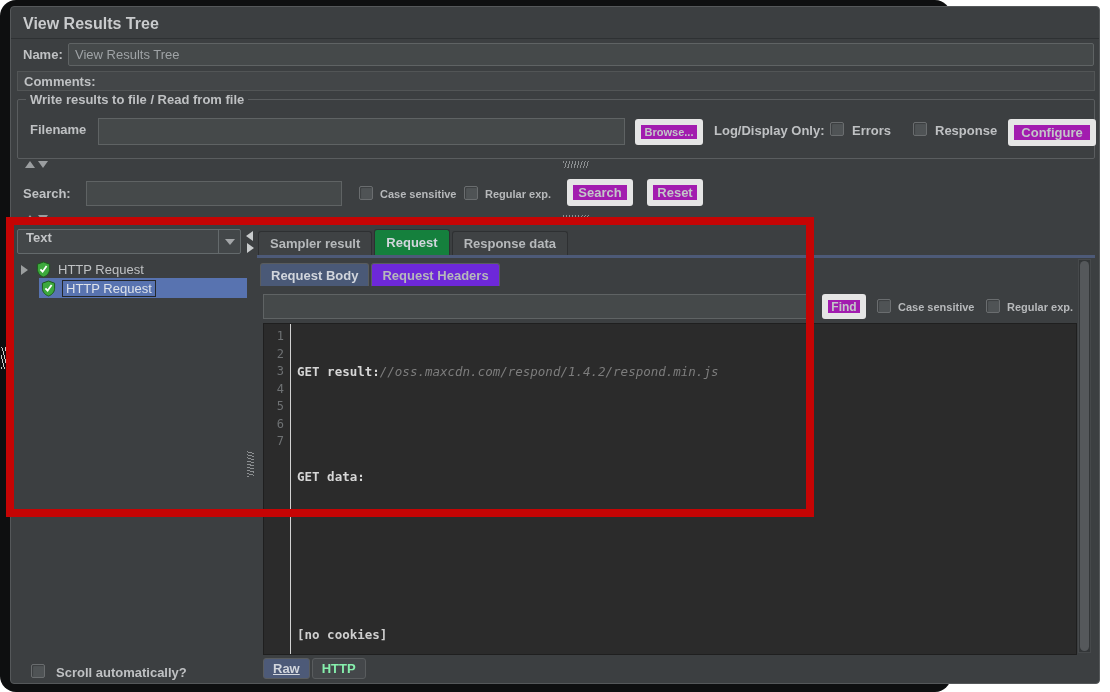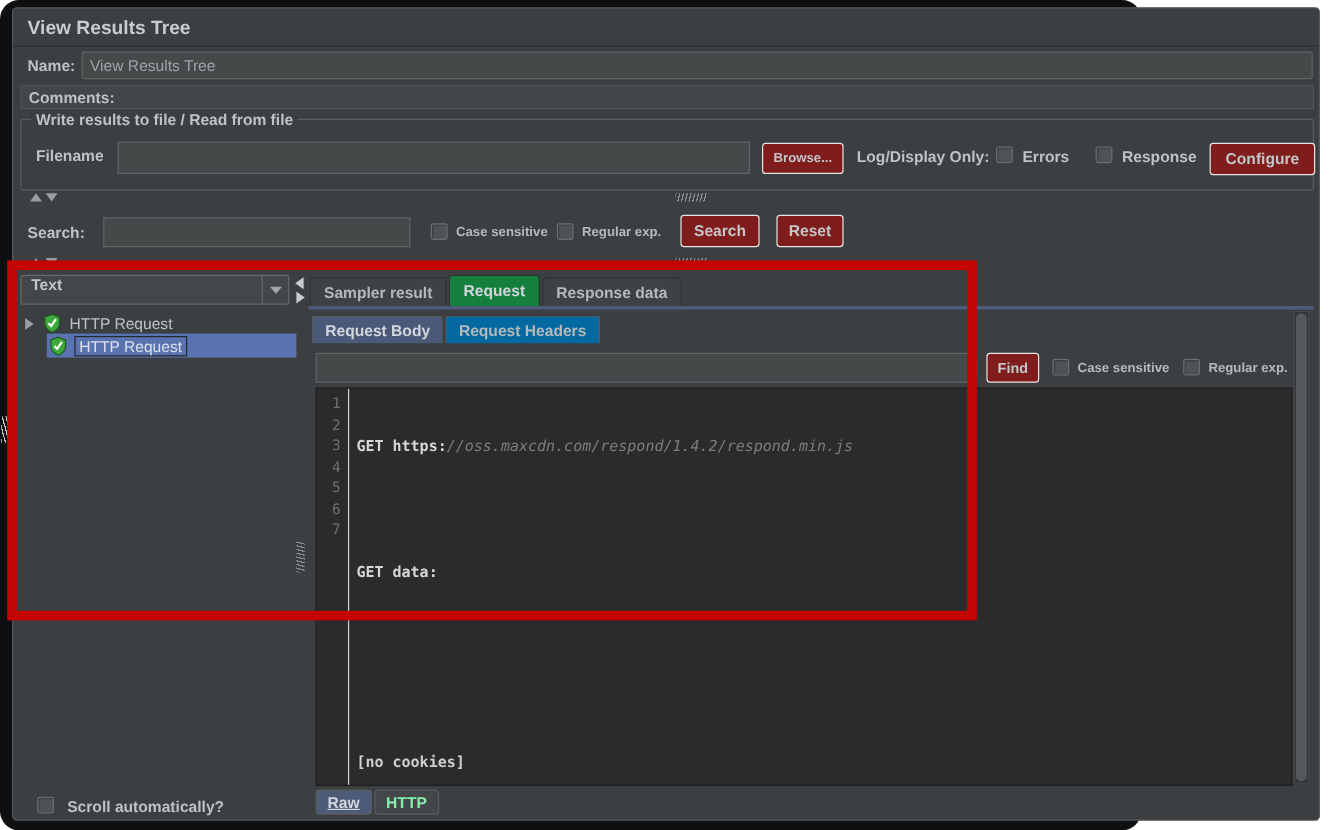--- a/index.html
+++ b/index.html
@@ -13,21 +13,21 @@
   .page-title{position:absolute;left:12px;top:8px;font-size:16px;font-weight:bold;color:#c9cbcd;}
   .title-sep{position:absolute;left:0;top:31px;width:100%;height:1px;background:#2e3133;}
 
   .field{background:#45494a;border:1px solid #5f6364;color:#9fa3a6;font-size:13px;padding:0 6px;display:flex;align-items:center;}
   .name-row-label{position:absolute;left:12px;top:40px;}
   .name-input{position:absolute;left:57px;top:36px;width:1026px;height:23px;border-radius:2px;}
   .comments-bar{position:absolute;left:6px;top:64px;width:1078px;height:20px;background:#434648;border:1px solid #525556;display:flex;align-items:center;padding-left:6px;}
 
   .fieldset{position:absolute;left:6px;top:92px;width:1078px;height:60px;border:1px solid #5a5d5f;border-radius:2px;}
   .legend{position:absolute;left:8px;top:-8px;background:#3c3f41;padding:0 4px;font-weight:bold;color:#bfc1c3;font-size:13px;}
-  .btn{background:#7f1d1d;border:1px solid #e5e5e5;border-radius:3px;color:#c3c6c8;font-weight:bold;font-size:12px;display:flex;align-items:center;justify-content:center;}
+  .btn{background:#a21caf;border:6px solid #e5e5e5;border-radius:3px;color:#c3c6c8;font-weight:bold;font-size:12px;display:flex;align-items:center;justify-content:center;}
   .checkbox{width:14px;height:14px;background:#4f5355;border:1px solid #6a6d6f;border-radius:2px;box-shadow:inset 1px 1px 1px rgba(0,0,0,.25);}
 
   .splitter-h{position:absolute;left:0;width:100%;height:11px;display:flex;align-items:center;}
   .arrow-up{width:0;height:0;border-left:5px solid transparent;border-right:5px solid transparent;border-bottom:7px solid #9b9ea0;margin-left:14px;}
   .arrow-down{width:0;height:0;border-left:5px solid transparent;border-right:5px solid transparent;border-top:7px solid #9b9ea0;margin-left:3px;}
   .grip-h{width:26px;height:7px;background:repeating-linear-gradient(105deg,#8d9092 0 1px,transparent 1px 3px);position:absolute;left:552px;top:2px;}
   .grip-v{width:7px;height:26px;background:repeating-linear-gradient(15deg,#8d9092 0 1px,transparent 1px 3px);}
 
   
   .combo{position:absolute;left:6px;top:222px;width:224px;height:25px;background:#434749;border:1px solid #646a6c;border-radius:2px;display:flex;align-items:flex-start;}
@@ -36,21 +36,21 @@
   .tri-down{width:0;height:0;border-left:5px solid transparent;border-right:5px solid transparent;border-top:6px solid #a3a6a8;}
   .tree-row{position:absolute;left:6px;height:19px;display:flex;align-items:center;font-size:13px;color:#bfc1c3;}
   .tri-right{width:0;height:0;border-top:5px solid transparent;border-bottom:5px solid transparent;border-left:7px solid #9b9e9f;}
   .sel-bar{position:absolute;left:28px;top:271px;width:208px;height:20px;background:#5873b0;}
   .focus-box{border:1px solid #24272a;padding:0 3px;color:#dde2ea;}
 
   
   .tab{height:24px;padding:0 11px;display:flex;align-items:center;font-weight:bold;font-size:13px;color:#b6b9bb;background:#3f4244;border:1px solid #2e3032;border-bottom:none;border-radius:3px 3px 0 0;margin-right:2px;}
   .tab.sel{background:#15803d;color:#d2d6dd;height:26px;margin-top:-2px;}
   .tabs-underline{position:absolute;height:3px;background:#4d5a78;}
-  .subtab{height:23px;padding:0 10px;display:flex;align-items:center;font-weight:bold;font-size:13px;color:#b6b9bb;background:#0369a1;border:1px solid #595c5e;border-bottom:none;border-radius:3px 3px 0 0;margin-right:2px;}
+  .subtab{height:23px;padding:0 10px;display:flex;align-items:center;font-weight:bold;font-size:13px;color:#b6b9bb;background:#6d28d9;border:1px solid #595c5e;border-bottom:none;border-radius:3px 3px 0 0;margin-right:2px;}
   .subtab.sel{background:#4a5977;color:#d2d6dd;}
   .editor{position:absolute;left:252px;top:316px;width:814px;height:332px;background:#2b2b2b;border:1px solid #1f1f1f;display:flex;}
   .gutter{width:27px;background:#2b2b2b;border-right:1px solid #d2d2d2;padding-top:4px;}
   .gutter div{font-family:"DejaVu Sans Mono",monospace;font-size:12px;line-height:17.5px;color:#6e7173;text-align:right;padding-right:6px;}
   .code{padding:4px 0 0 6px;font-family:"DejaVu Sans Mono",monospace;font-size:12.5px;line-height:17.5px;white-space:pre;}
   .code div{height:17.5px;}
   .code-kw{color:#d6d6d6;font-weight:bold;}
   .code-comment{color:#7d7d7d;font-style:italic;}
   .code-plain{color:#cfcfcf;font-weight:bold;}
   .vscroll{position:absolute;left:1067px;top:252px;width:13px;height:394px;background:#333638;border:1px solid #46494b;}
@@ -167,21 +167,21 @@
       <div class="gutter">
         <div>1</div>
         <div>2</div>
         <div>3</div>
         <div>4</div>
         <div>5</div>
         <div>6</div>
         <div>7</div>
       </div>
       <div class="code">
-        <div><span class="code-kw">GET https:</span><span class="code-comment">//oss.maxcdn.com/respond/1.4.2/respond.min.js</span></div>
+        <div><span class="code-kw">GET result:</span><span class="code-comment">//oss.maxcdn.com/respond/1.4.2/respond.min.js</span></div>
         <div></div>
         <div><span class="code-kw">GET data:</span></div>
         <div></div>
         <div></div>
         <div><span class="code-plain">[no cookies]</span></div>
         <div></div>
       </div>
     </div>
 
     <div class="vscroll">

